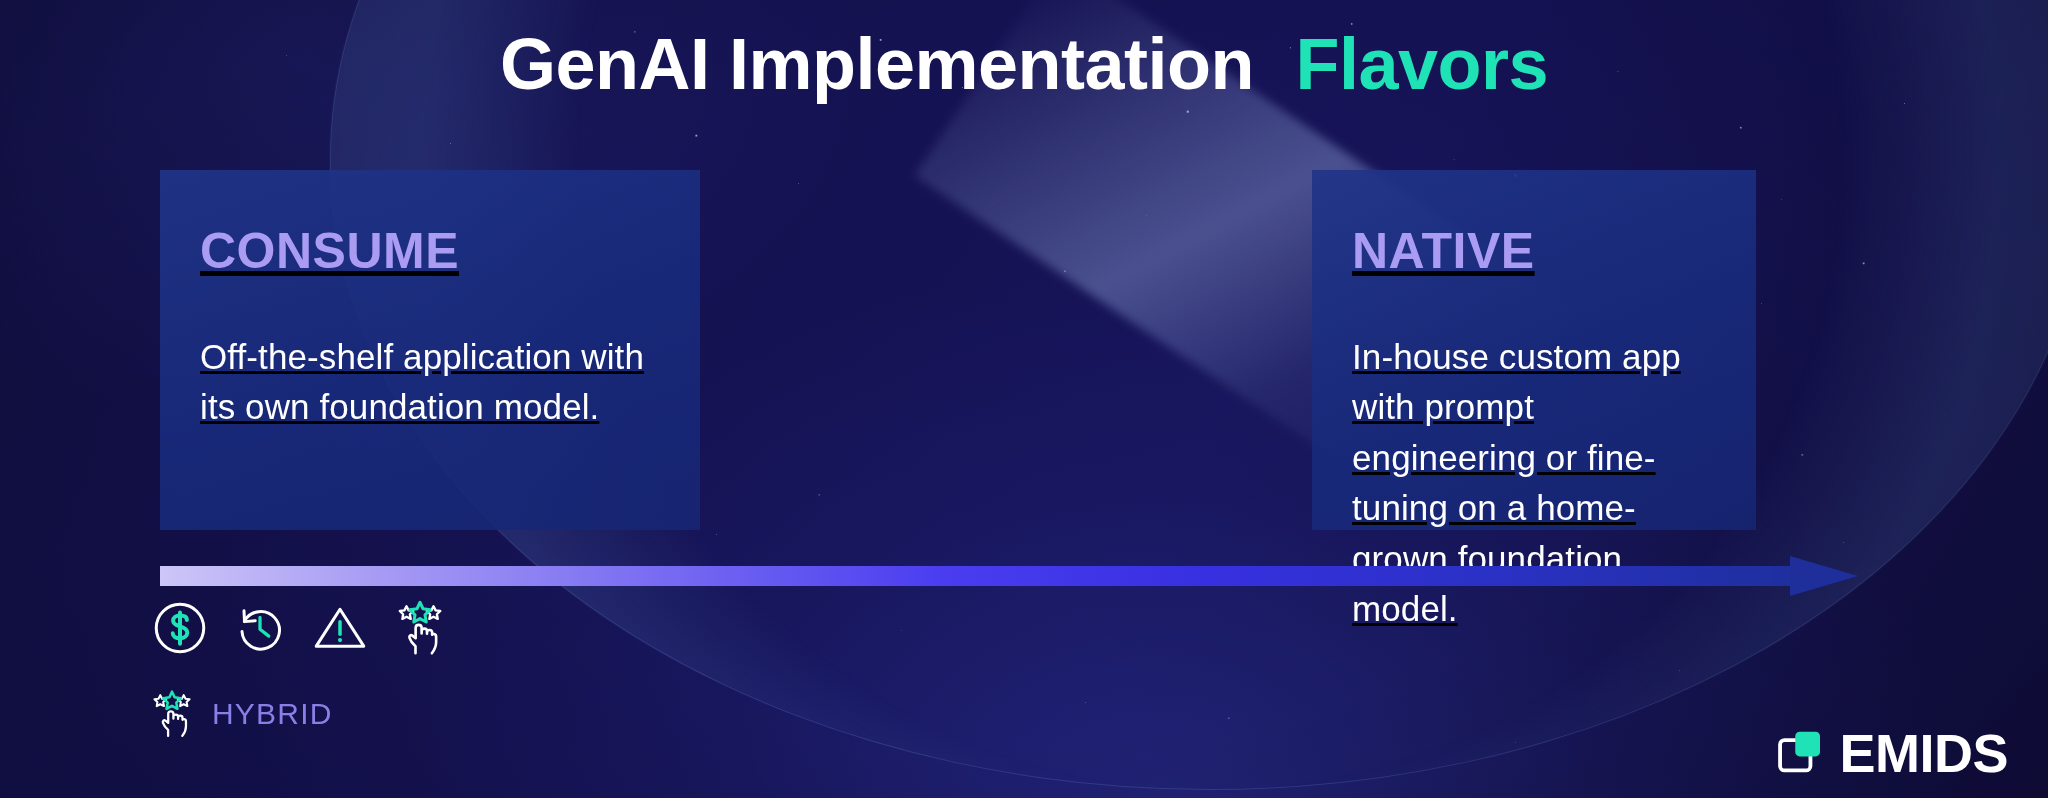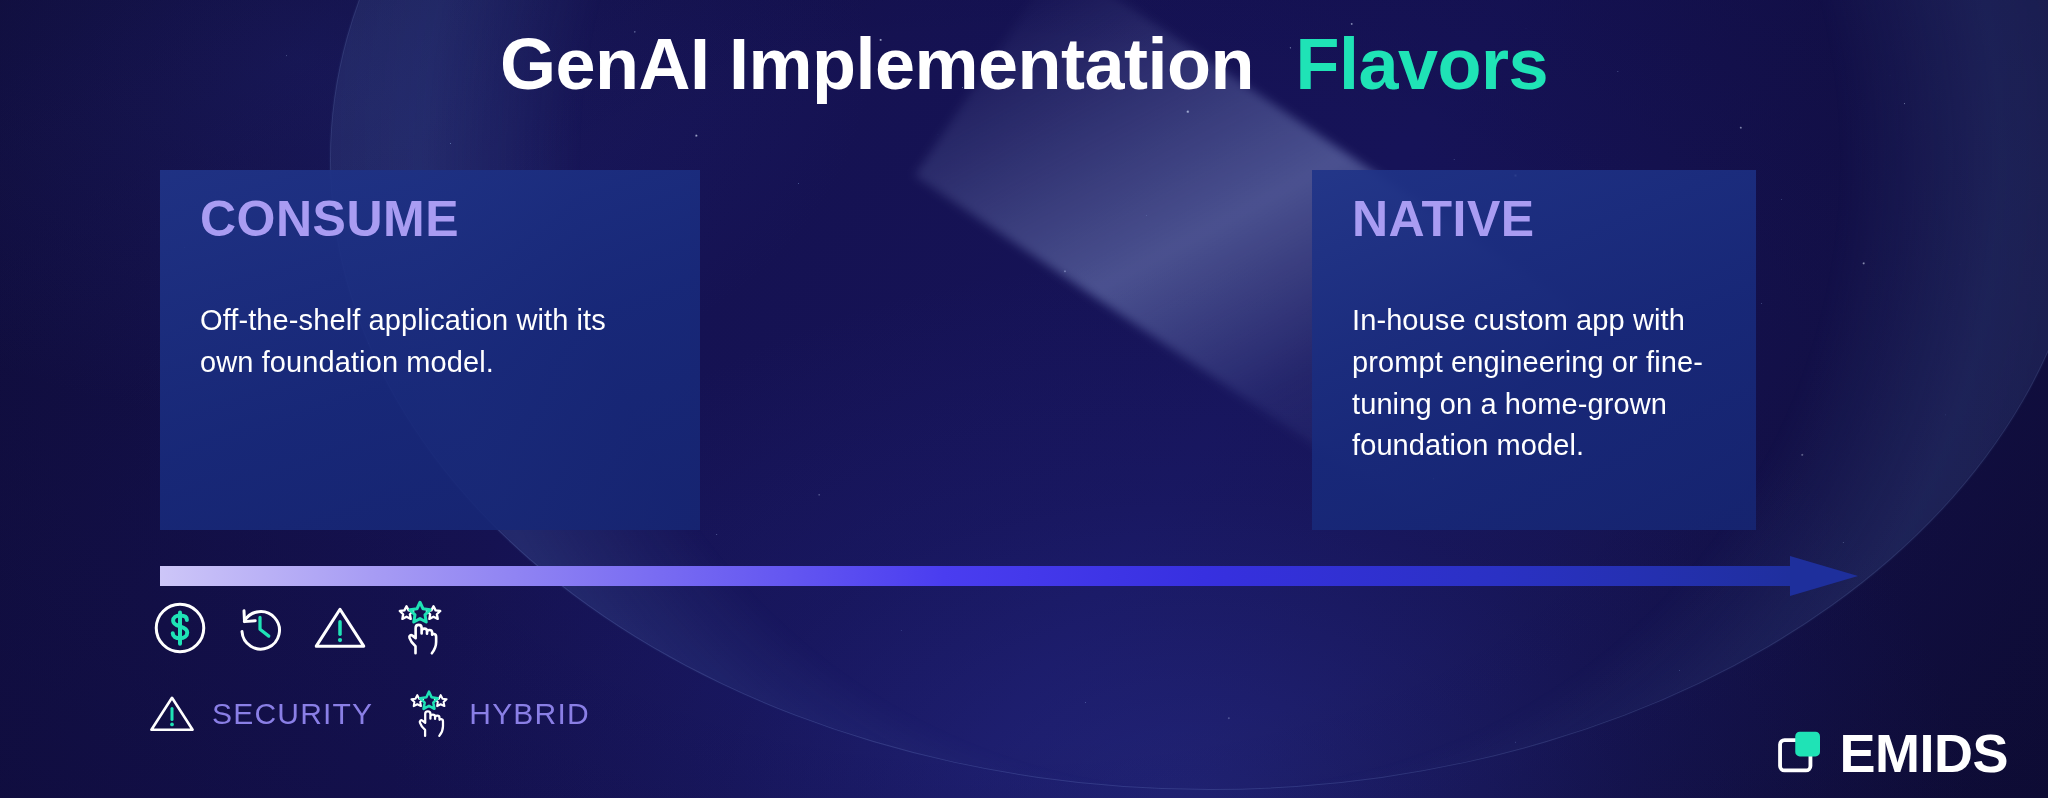--- a/index.html
+++ b/index.html
@@ -147,37 +147,38 @@
     z-index:6;
   }
   #title .accent { color:#1fe3b6;margin-left:22px; }
 
   
   .card {
     position:absolute;
     top:170px;
     height:360px;
     background:linear-gradient(160deg, rgba(32,52,136,0.92) 0%, rgba(24,42,124,0.90) 55%, rgba(22,38,116,0.88) 100%);
-    padding:24px 40px 0 40px;
+    padding:56px 40px 0 40px;
     z-index:5;
+    text-decoration:underline;
   }
   .card-1 { left:160px;  width:540px; }
   .card-2 { left:736px;  width:540px; }
   .card-3 { left:1312px; width:444px; }
 
   .card h2 {
     font-size:50px;
     font-weight:800;
     letter-spacing:0.5px;
     color:#a99cf2;
     line-height:1.0;
     margin:0 0 56px 0;
   }
   .card p {
-    font-size:29px;
+    font-size:35px;
     font-weight:400;
     line-height:1.44;
     color:#ffffff;
     letter-spacing:0.1px;
   }
 
   
   #arrow-wrap {
     position:absolute;
     left:160px; top:556px;
@@ -300,28 +301,20 @@
       <path d="M24 3.4 L26.4 8.6 L32.1 9.4 L28 13.5 L29 19.2 L24 16.5 L19 19.2 L20 13.5 L15.9 9.4 L21.6 8.6 Z" fill="none" stroke="#1fe3b6" stroke-width="2.4" stroke-linejoin="round"></path>
       <path d="M20.4 44.2 L20.4 38.6 C18.3 36.8 16.4 34.4 15.6 31.9 C15.1 30.3 16.6 29.2 17.9 30.1 L20.5 32.1 L20.5 23.9 C20.5 22.5 21.6 21.5 22.9 21.5 C24.2 21.5 25.3 22.5 25.3 23.9 L25.3 28.3 L25.3 26.6 C25.3 25.4 26.3 24.5 27.5 24.5 C28.7 24.5 29.6 25.4 29.6 26.6 L29.6 28.6 L29.6 27.6 C29.6 26.5 30.5 25.6 31.6 25.6 C32.8 25.6 33.7 26.5 33.7 27.6 L33.7 29.4 C33.7 29.4 34.3 28.6 35.3 28.8 C36.3 29 36.9 29.8 36.9 30.9 L36.9 35.2 C36.9 39.3 35 42.3 33.5 44.2" fill="none" stroke="#ffffff" stroke-width="2.1" stroke-linejoin="round" stroke-linecap="round"></path>
     </svg>
 
   </div>
 
   <div id="legend-row">
 
 
 
-    <div class="legend-item">
-      <svg class="ic" viewBox="0 0 48 48">
-        <path d="M24 9 L43 38.5 L5 38.5 Z" fill="none" stroke="#ffffff" stroke-width="2.4" stroke-linejoin="round"></path>
-        <path d="M24 19 L24 29" stroke="#1fe3b6" stroke-width="2.8" stroke-linecap="round"></path>
-        <circle cx="24" cy="33.6" r="1.7" fill="#1fe3b6"></circle>
-      </svg>
-      <span class="lbl">SECURITY</span>
-    </div>
 
     <div class="legend-item">
       <svg class="ic" viewBox="0 0 48 48">
         <path d="M13.2 6.6 L14.9 9.9 L18.6 10.4 L15.9 13 L16.6 16.7 L13.2 15 L9.9 16.7 L10.5 13 L7.8 10.4 L11.5 9.9 Z" fill="none" stroke="#ffffff" stroke-width="1.9" stroke-linejoin="round"></path>
         <path d="M34.8 6.6 L36.5 9.9 L40.2 10.4 L37.5 13 L38.2 16.7 L34.8 15 L31.5 16.7 L32.1 13 L29.4 10.4 L33.1 9.9 Z" fill="none" stroke="#ffffff" stroke-width="1.9" stroke-linejoin="round"></path>
         <path d="M24 3.4 L26.4 8.6 L32.1 9.4 L28 13.5 L29 19.2 L24 16.5 L19 19.2 L20 13.5 L15.9 9.4 L21.6 8.6 Z" fill="none" stroke="#1fe3b6" stroke-width="2.4" stroke-linejoin="round"></path>
         <path d="M20.4 44.2 L20.4 38.6 C18.3 36.8 16.4 34.4 15.6 31.9 C15.1 30.3 16.6 29.2 17.9 30.1 L20.5 32.1 L20.5 23.9 C20.5 22.5 21.6 21.5 22.9 21.5 C24.2 21.5 25.3 22.5 25.3 23.9 L25.3 28.3 L25.3 26.6 C25.3 25.4 26.3 24.5 27.5 24.5 C28.7 24.5 29.6 25.4 29.6 26.6 L29.6 28.6 L29.6 27.6 C29.6 26.5 30.5 25.6 31.6 25.6 C32.8 25.6 33.7 26.5 33.7 27.6 L33.7 29.4 C33.7 29.4 34.3 28.6 35.3 28.8 C36.3 29 36.9 29.8 36.9 30.9 L36.9 35.2 C36.9 39.3 35 42.3 33.5 44.2" fill="none" stroke="#ffffff" stroke-width="2.1" stroke-linejoin="round" stroke-linecap="round"></path>
       </svg>
       <span class="lbl">HYBRID</span>
     </div>

